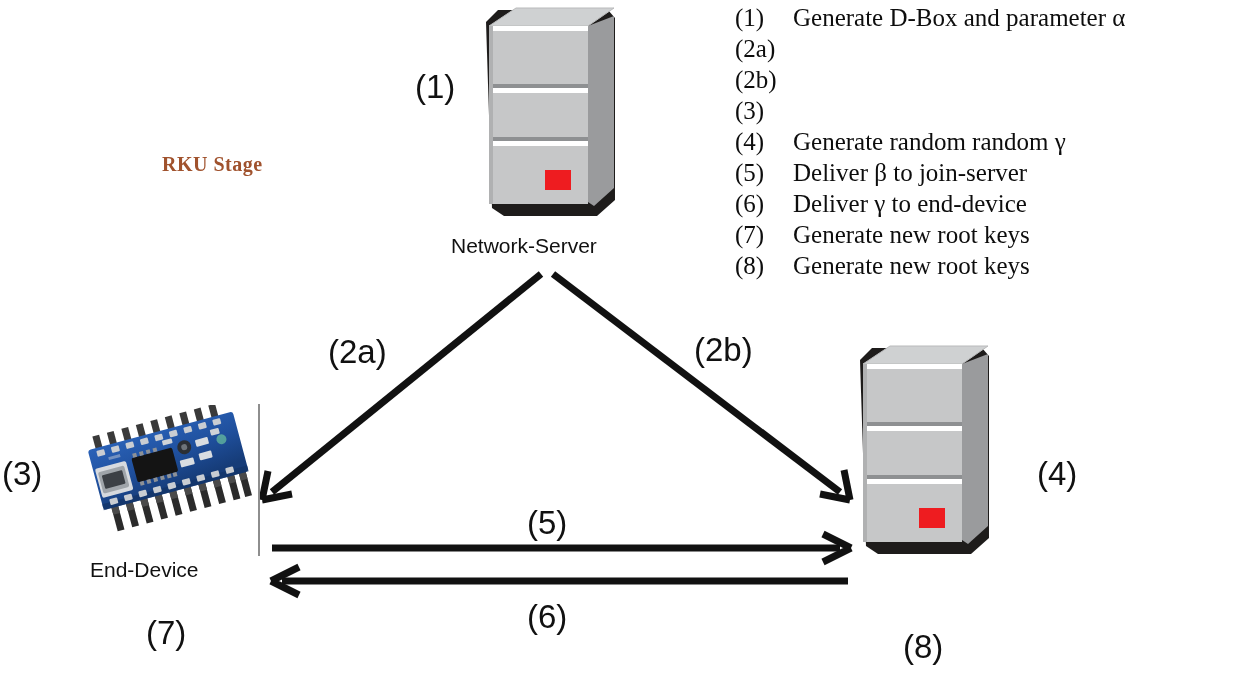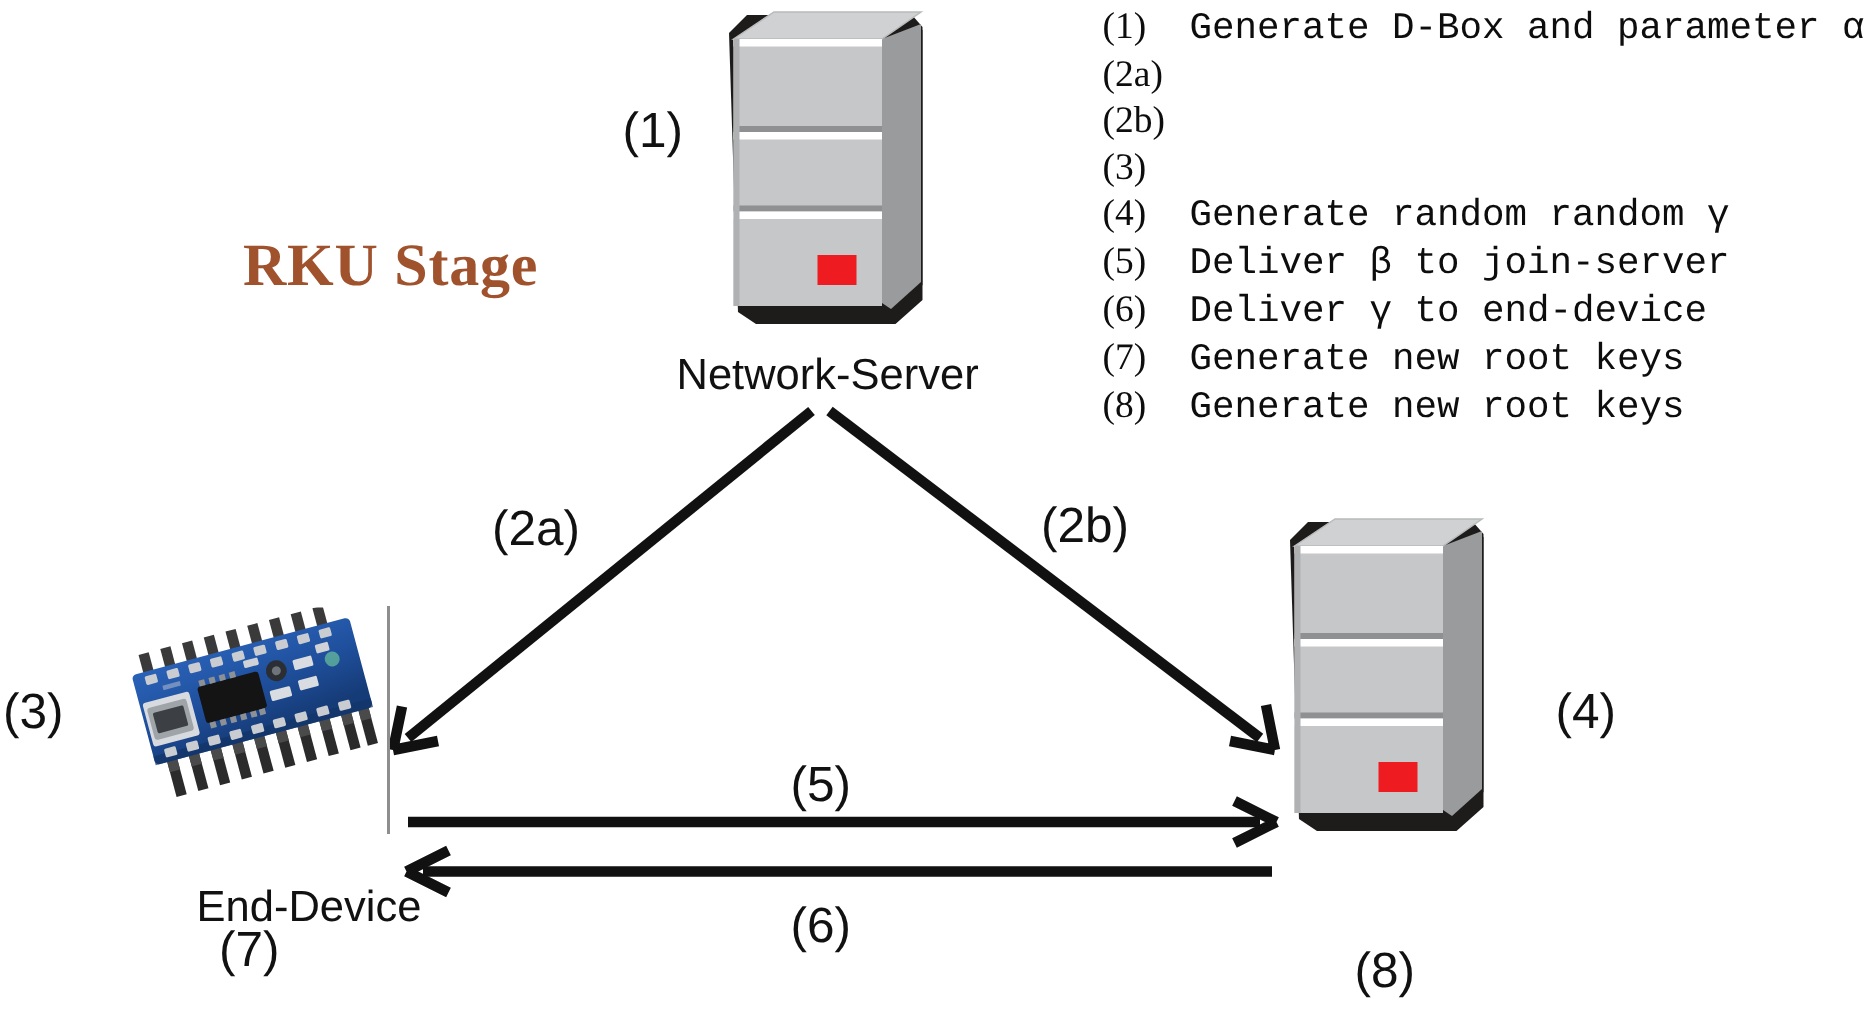--- a/index.html
+++ b/index.html
@@ -30,43 +30,43 @@
   .legend-row {
     display: flex;
     align-items: baseline;
     white-space: nowrap;
   }
   .legend-num {
     display: inline-block;
     width: 58px;
     flex: 0 0 58px;
   }
-  .legend-txt { display: inline-block; font-family: Liberation Mono, monospace; }
+  .legend-txt { display: inline-block; }
 
   
   #rku {
     position: absolute;
     left: 162px;
     top: 153px;
     font-family: "Liberation Serif", serif;
     font-weight: bold;
-    font-size: 40px;
+    font-size: 20px;
     letter-spacing: .5px;
     color: #a0522d;
   }
 
   
   .server { position: absolute; }
   .server svg { display: block; }
 
   
   .caption {
     position: absolute;
     font-family: "Liberation Sans", sans-serif;
-    font-size: 29px;
+    font-size: 21px;
     color: #111111;
     white-space: nowrap;
   }
 
   
   .steplabel {
     position: absolute;
     font-family: "Liberation Sans", sans-serif;
     font-size: 33px;
     color: #111111;
@@ -272,21 +272,21 @@
         <rect x="124" y="58" width="13" height="7" rx="1" fill="#d9dde1"></rect>
         <rect x="141" y="38" width="9" height="6" rx="1" fill="#cfd3d7"></rect>
         <circle cx="150" cy="50" r="5" fill="#7fe3a0" opacity="0.55"></circle>
         <rect x="92" y="36" width="10" height="5" rx="1" fill="#cfd3d7"></rect>
 
         <rect x="36" y="38" width="12" height="3" fill="#a9b6cd" opacity="0.6"></rect>
       </g>
     </svg>
   </div>
   <div id="divider"></div>
-  <div class="caption" style="left:90px; top:589px;margin-left:41px;">End-Device</div>
+  <div class="caption" style="left:90px; top:558px;">End-Device</div>
   <div class="steplabel" style="left:2px; top:455px;">(3)</div>
   <div class="steplabel" style="left:146px; top:614px;">(7)</div>
 
   <div class="steplabel" style="left:328px; top:333px;">(2a)</div>
   <div class="steplabel" style="left:694px; top:331px;">(2b)</div>
   <div class="steplabel" style="left:527px; top:504px;">(5)</div>
   <div class="steplabel" style="left:527px; top:598px;">(6)</div>
 
   <div id="rku">RKU Stage</div>
 

